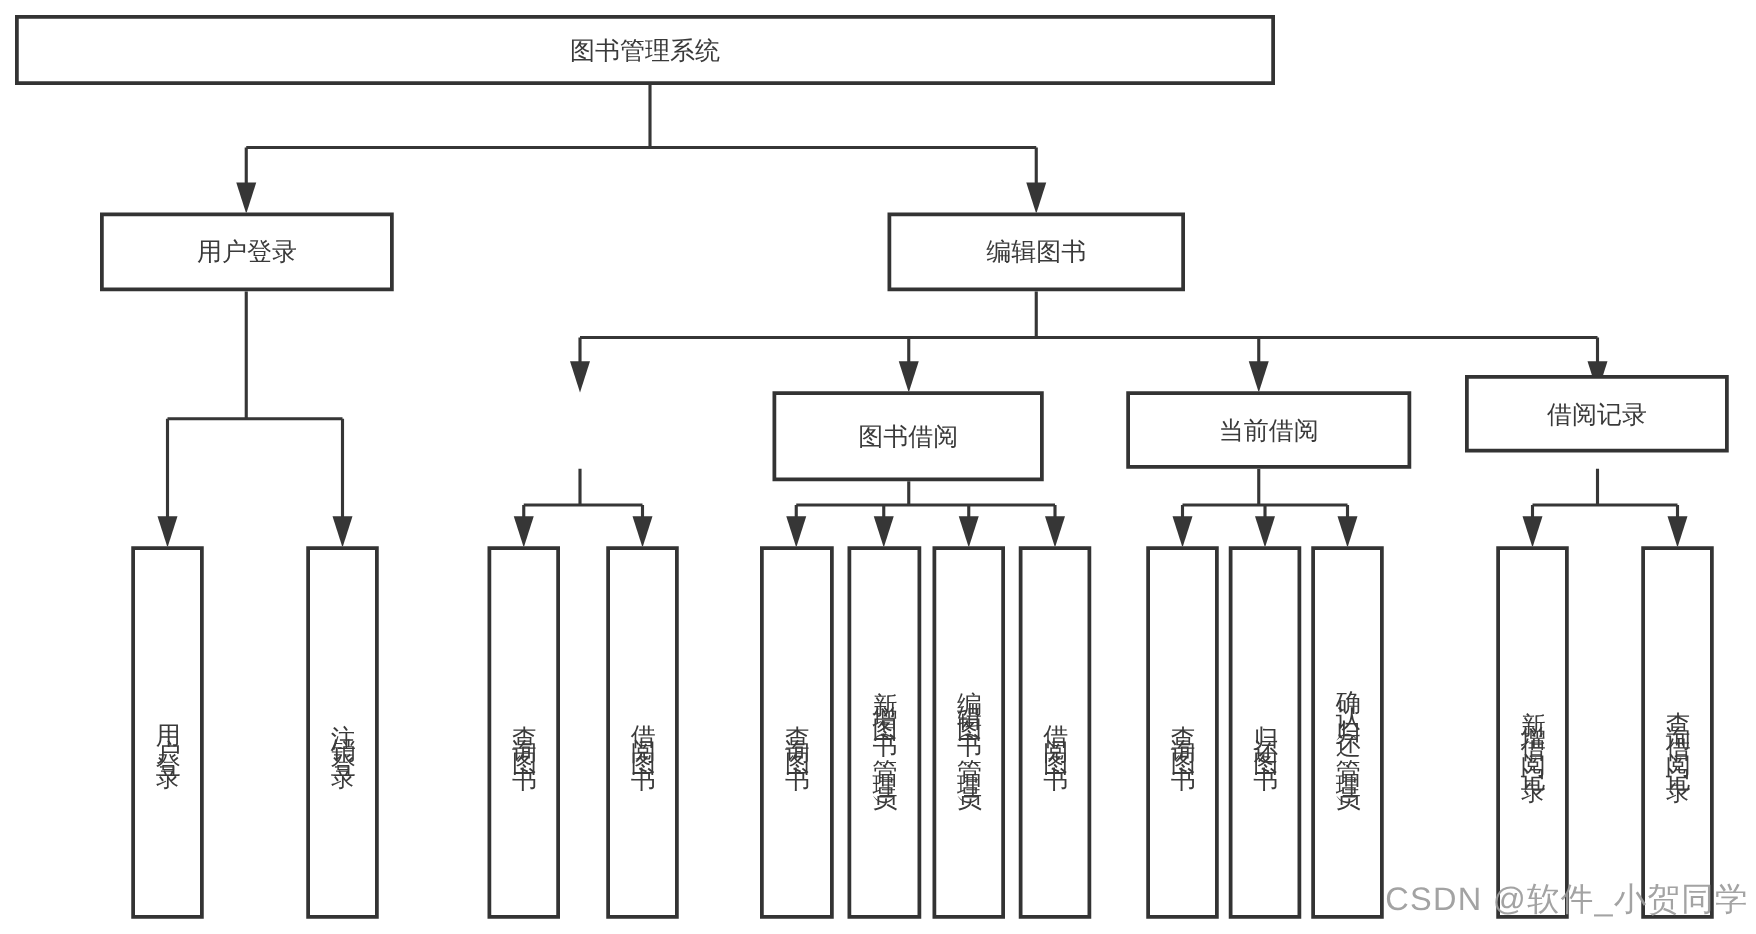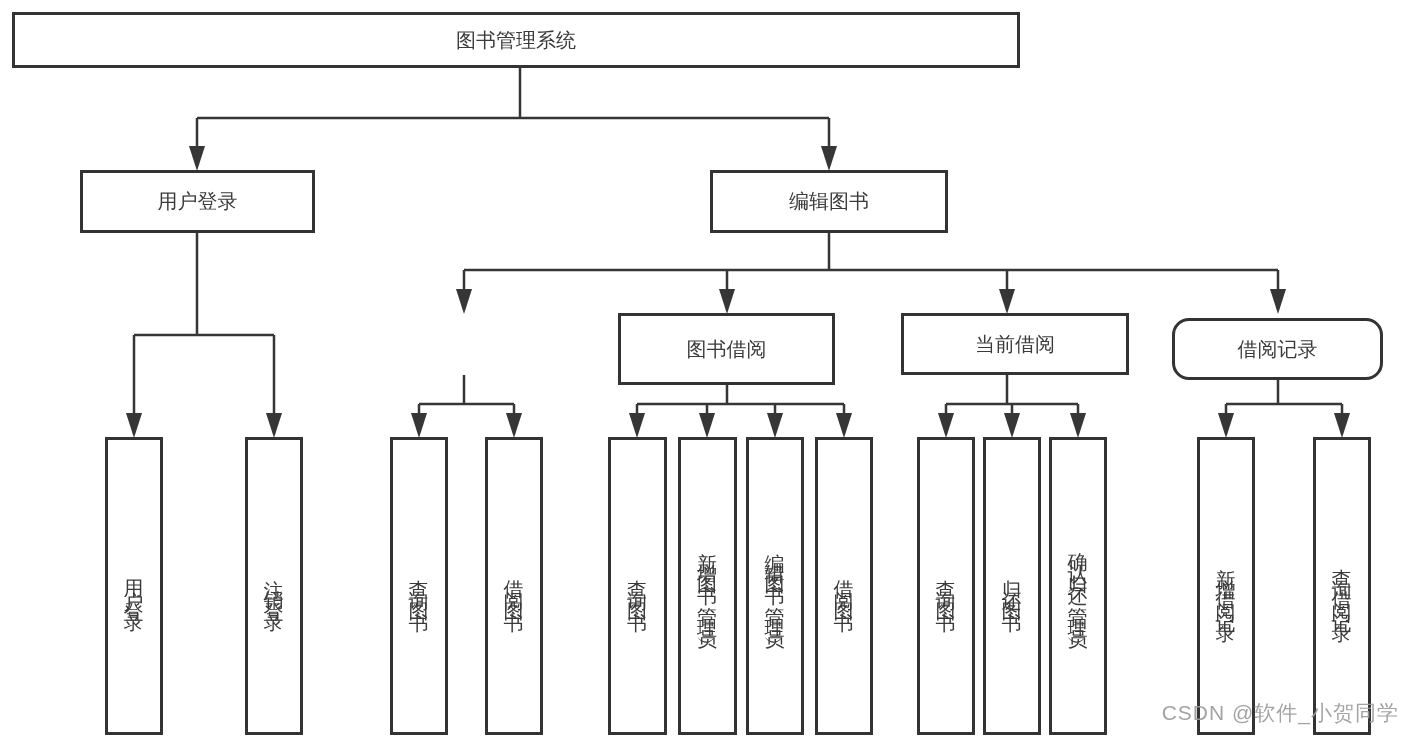--- a/index.html
+++ b/index.html
@@ -37,23 +37,23 @@
   .vnode .lbl {
     writing-mode: vertical-rl;
     text-orientation: mixed;
     letter-spacing: 11px;
     white-space: normal;
     line-height: 1;
   }
   #watermark {
     position: absolute;
     right: 6px;
-    bottom: 20px;
+    bottom: 10px;
     z-index: 5;
-    font-size: 21px;
+    font-size: 26px;
     color: rgba(155,155,155,0.92);
     letter-spacing: 1px;
     white-space: nowrap;
   }
 </style>
 </head>
 <body>
 
 <div id="canvas">
 
@@ -107,21 +107,21 @@
   <div class="node" style="left:710px;top:170px;width:238px;height:63px;">
     <span class="lbl">编辑图书</span>
   </div>
 
   <div class="node" style="left:618px;top:313px;width:217px;height:72px;">
     <span class="lbl">图书借阅</span>
   </div>
   <div class="node" style="left:901px;top:313px;width:228px;height:62px;">
     <span class="lbl">当前借阅</span>
   </div>
-  <div class="node" style="left:1172px;top:318px;width:211px;height:62px;border-radius:17px;">
+  <div class="node" style="left:1172px;top:300px;width:211px;height:62px;">
     <span class="lbl">借阅记录</span>
   </div>
 
   <div class="node vnode" style="left:105px;top:437px;width:58px;height:298px;">
     <span class="lbl">用户登录</span>
   </div>
   <div class="node vnode" style="left:245px;top:437px;width:58px;height:298px;">
     <span class="lbl">注销登录</span>
   </div>
 

